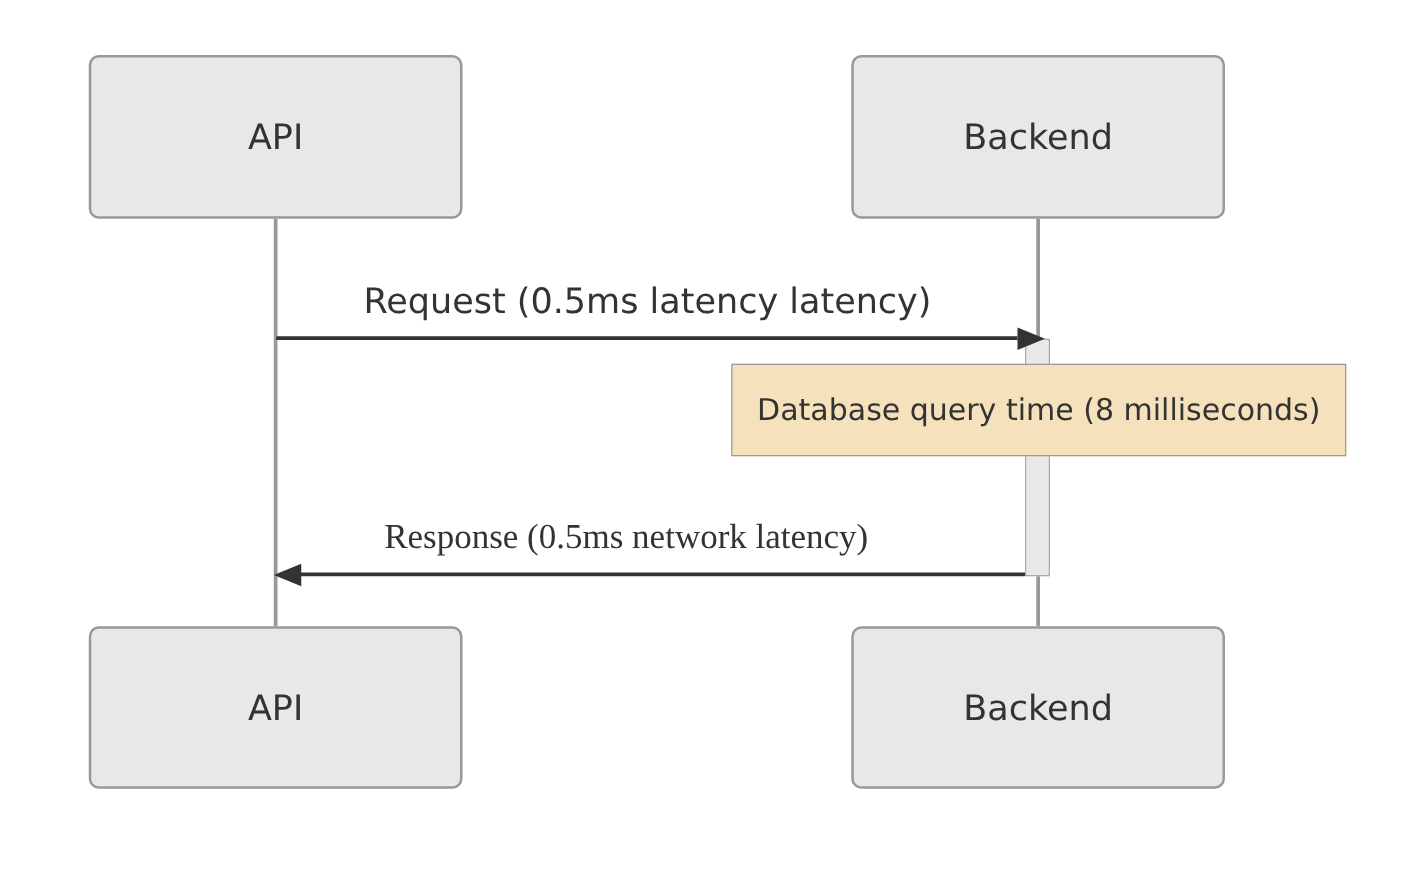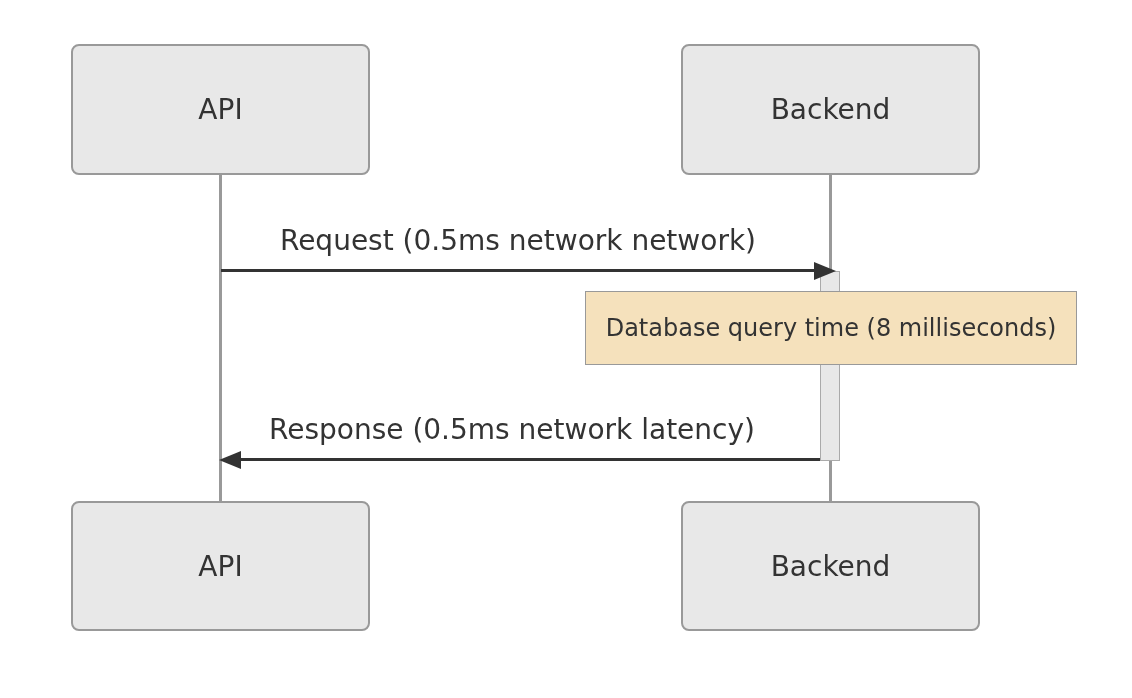--- a/index.html
+++ b/index.html
@@ -61,21 +61,21 @@
   .msg-label{
     position:absolute;
     text-align:center;
     color:var(--message,#333);
     font-size:28px;
     line-height:1.2;
     z-index:4;
     white-space:nowrap;
   }
   .request-label{left:221px;width:594px;top:224px;}
-  .response-label{left:215px;width:594px;top:413px;}
+  .response-label{left:204px;width:594px;top:413px;font-family:Liberation Serif, serif;}
   .msg-line{
     position:absolute;
     height:3px;
     background:var(--message,#333);
     z-index:3;
   }
   .request-line{left:221px;top:269px;width:593px;}
   .response-line{left:240px;top:458px;width:580px;}
   .arrowhead{
     position:absolute;
@@ -117,21 +117,21 @@
 
   <div class="activation"></div>
 
   <div class="actor-box actor-api-top">
     <span>API</span>
   </div>
   <div class="actor-box actor-backend-top">
     <span>Backend</span>
   </div>
 
-  <div class="msg-label request-label">Request (0.5ms network network)</div>
+  <div class="msg-label request-label">Request (0.5ms latency latency)</div>
   <div class="msg-line request-line"></div>
   <div class="arrowhead arrowhead-right"></div>
 
   <div class="note-box">
     <span>Database query time (8 milliseconds)</span>
   </div>
 
   <div class="msg-label response-label">Response (0.5ms network latency)</div>
   <div class="msg-line response-line"></div>
   <div class="arrowhead arrowhead-left"></div>

